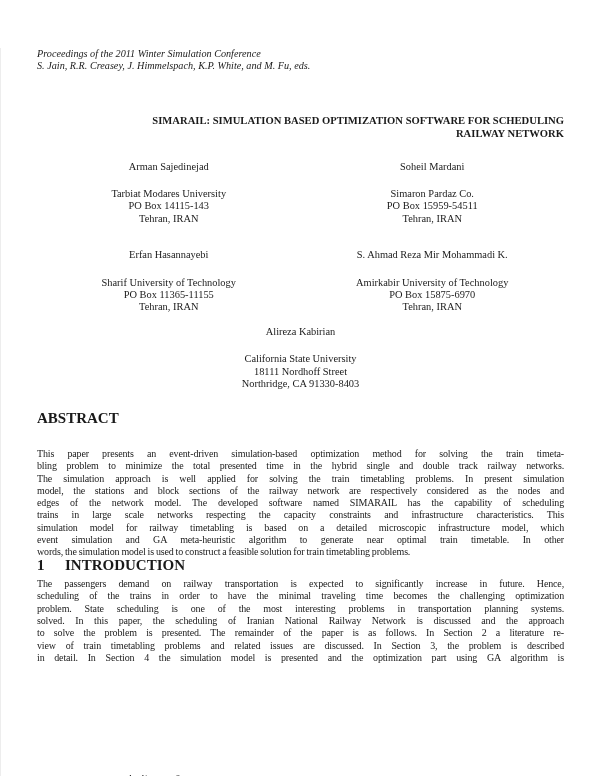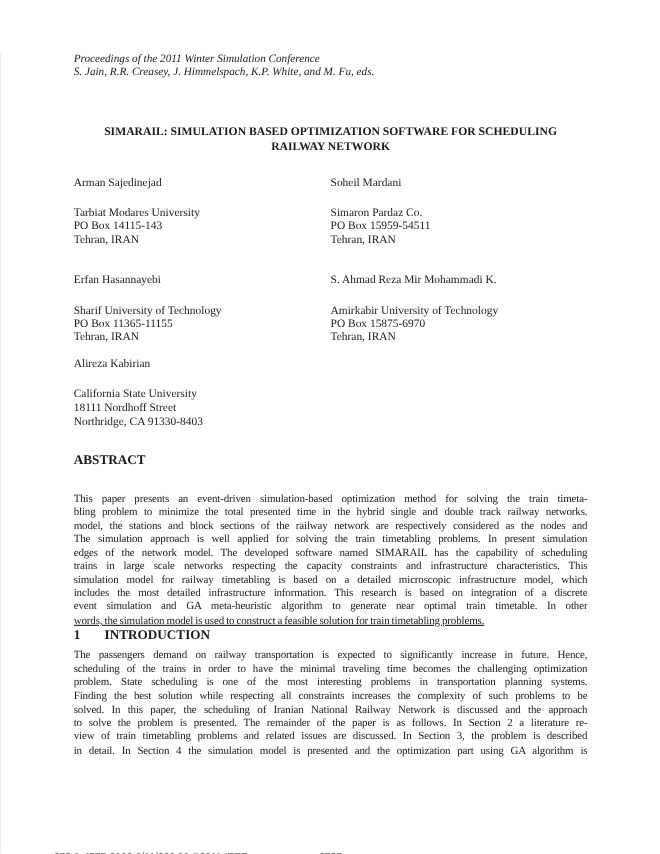--- a/index.html
+++ b/index.html
@@ -14,61 +14,61 @@
     position: relative;
     width: 600px;
     height: 776px;
     background: #ffffff;
     font-family: "Liberation Serif", serif;
     color: #1a1a1a;
     box-sizing: border-box;
     border-left: 1px solid #ededed;
   }
   .content {
-    padding: 0 66px;
+    padding: 0 36px;
   }
   
   .header-note {
     margin-top: 48px;
     font-style: italic;
     font-size: 10.2px;
     line-height: 12.3px;
   }
   
   .paper-title {
     margin-top: 41px;
-    text-align: center;
+    text-align: right;
     font-weight: bold;
     font-size: 10.6px;
     line-height: 13.5px;
   }
   .paper-title div { white-space: nowrap; }
   
   .authors-row {
     display: flex;
     font-size: 10.4px;
     line-height: 12.4px;
   }
   .authors-row.row-1 { margin-top: 20px; }
   .authors-row.row-2 { margin-top: 24px; }
   .author-col {
     width: 50%;
-    text-align: left;
+    text-align: center;
   }
   .author-col.single {
     width: 100%;
     margin-top: 12px;
     font-size: 10.4px;
     line-height: 12.4px;
   }
   .author-name { margin-bottom: 15px; }
   
   .sec-heading {
     margin: 0;
-    font-size: 12px;
+    font-size: 15px;
     font-weight: bold;
     line-height: 12.5px;
   }
   .sec-heading.abstract-h { margin-top: 22px; }
   .sec-heading.intro-h { margin-top: 0; }
   .sec-num {
     display: inline-block;
     width: 28px;
   }
   
@@ -80,21 +80,21 @@
   }
   .para.abstract-p { margin-top: 23px; }
   .para.intro-p { margin-top: 7px; }
   .para .line {
     text-align: justify;
     text-align-last: justify;
     white-space: normal;
     overflow: hidden;
     height: 12.3px;
   }
-  .para.last-left .line:last-child { text-align-last: left; text-decoration: underline; }
+  .para.last-left .line:last-child { text-align-last: left; }
   
   .footer {
     position: absolute;
     top: 726px;
     left: 48px;
     right: 48px;
     font-family: "Liberation Sans", sans-serif;
     font-weight: 700;
     font-size: 9.3px;
     color: #1a1a1a;
@@ -166,37 +166,35 @@
         <div>18111 Nordhoff Street</div>
         <div>Northridge, CA 91330-8403</div>
       </div>
     </div>
 
     <h2 class="sec-heading abstract-h">ABSTRACT</h2>
 
     <div class="para abstract-p last-left">
         <div class="line">This paper presents an event-driven simulation-based optimization method for solving the train timeta-</div>
         <div class="line">bling problem to minimize the total presented time in the hybrid single and double track railway networks.</div>
+        <div class="line">The simulation approach is well applied for solving the train timetabling problems. In present simulation</div>
         <div class="line">model, the stations and block sections of the railway network are respectively considered as the nodes and</div>
-        <div class="line">The simulation approach is well applied for solving the train timetabling problems. In present simulation</div>
         <div class="line">edges of the network model. The developed software named SIMARAIL has the capability of scheduling</div>
         <div class="line">trains in large scale networks respecting the capacity constraints and infrastructure characteristics. This</div>
         <div class="line">simulation model for railway timetabling is based on a detailed microscopic infrastructure model, which</div>
-        <div class="line">includes the most detailed infrastructure information. This research is based on integration of a discrete</div>
         <div class="line">event simulation and GA meta-heuristic algorithm to generate near optimal train timetable. In other</div>
         <div class="line">words, the simulation model is used to construct a feasible solution for train timetabling problems.</div>
       </div>
 
     <h2 class="sec-heading intro-h"><span class="sec-num">1</span><span>INTRODUCTION</span></h2>
 
     <div class="para intro-p">
         <div class="line">The passengers demand on railway transportation is expected to significantly increase in future. Hence,</div>
         <div class="line">scheduling of the trains in order to have the minimal traveling time becomes the challenging optimization</div>
         <div class="line">problem. State scheduling is one of the most interesting problems in transportation planning systems.</div>
-        <div class="line">Finding the best solution while respecting all constraints increases the complexity of such problems to be</div>
         <div class="line">solved. In this paper, the scheduling of Iranian National Railway Network is discussed and the approach</div>
         <div class="line">to solve the problem is presented. The remainder of the paper is as follows. In Section 2 a literature re-</div>
         <div class="line">view of train timetabling problems and related issues are discussed. In Section 3, the problem is described</div>
         <div class="line">in detail. In Section 4 the simulation model is presented and the optimization part using GA algorithm is</div>
       </div>
 
   </div>
 
   <div class="footer">
     <span>978-1-4577-2109-0/11/$26.00 ©2011 IEEE</span>

